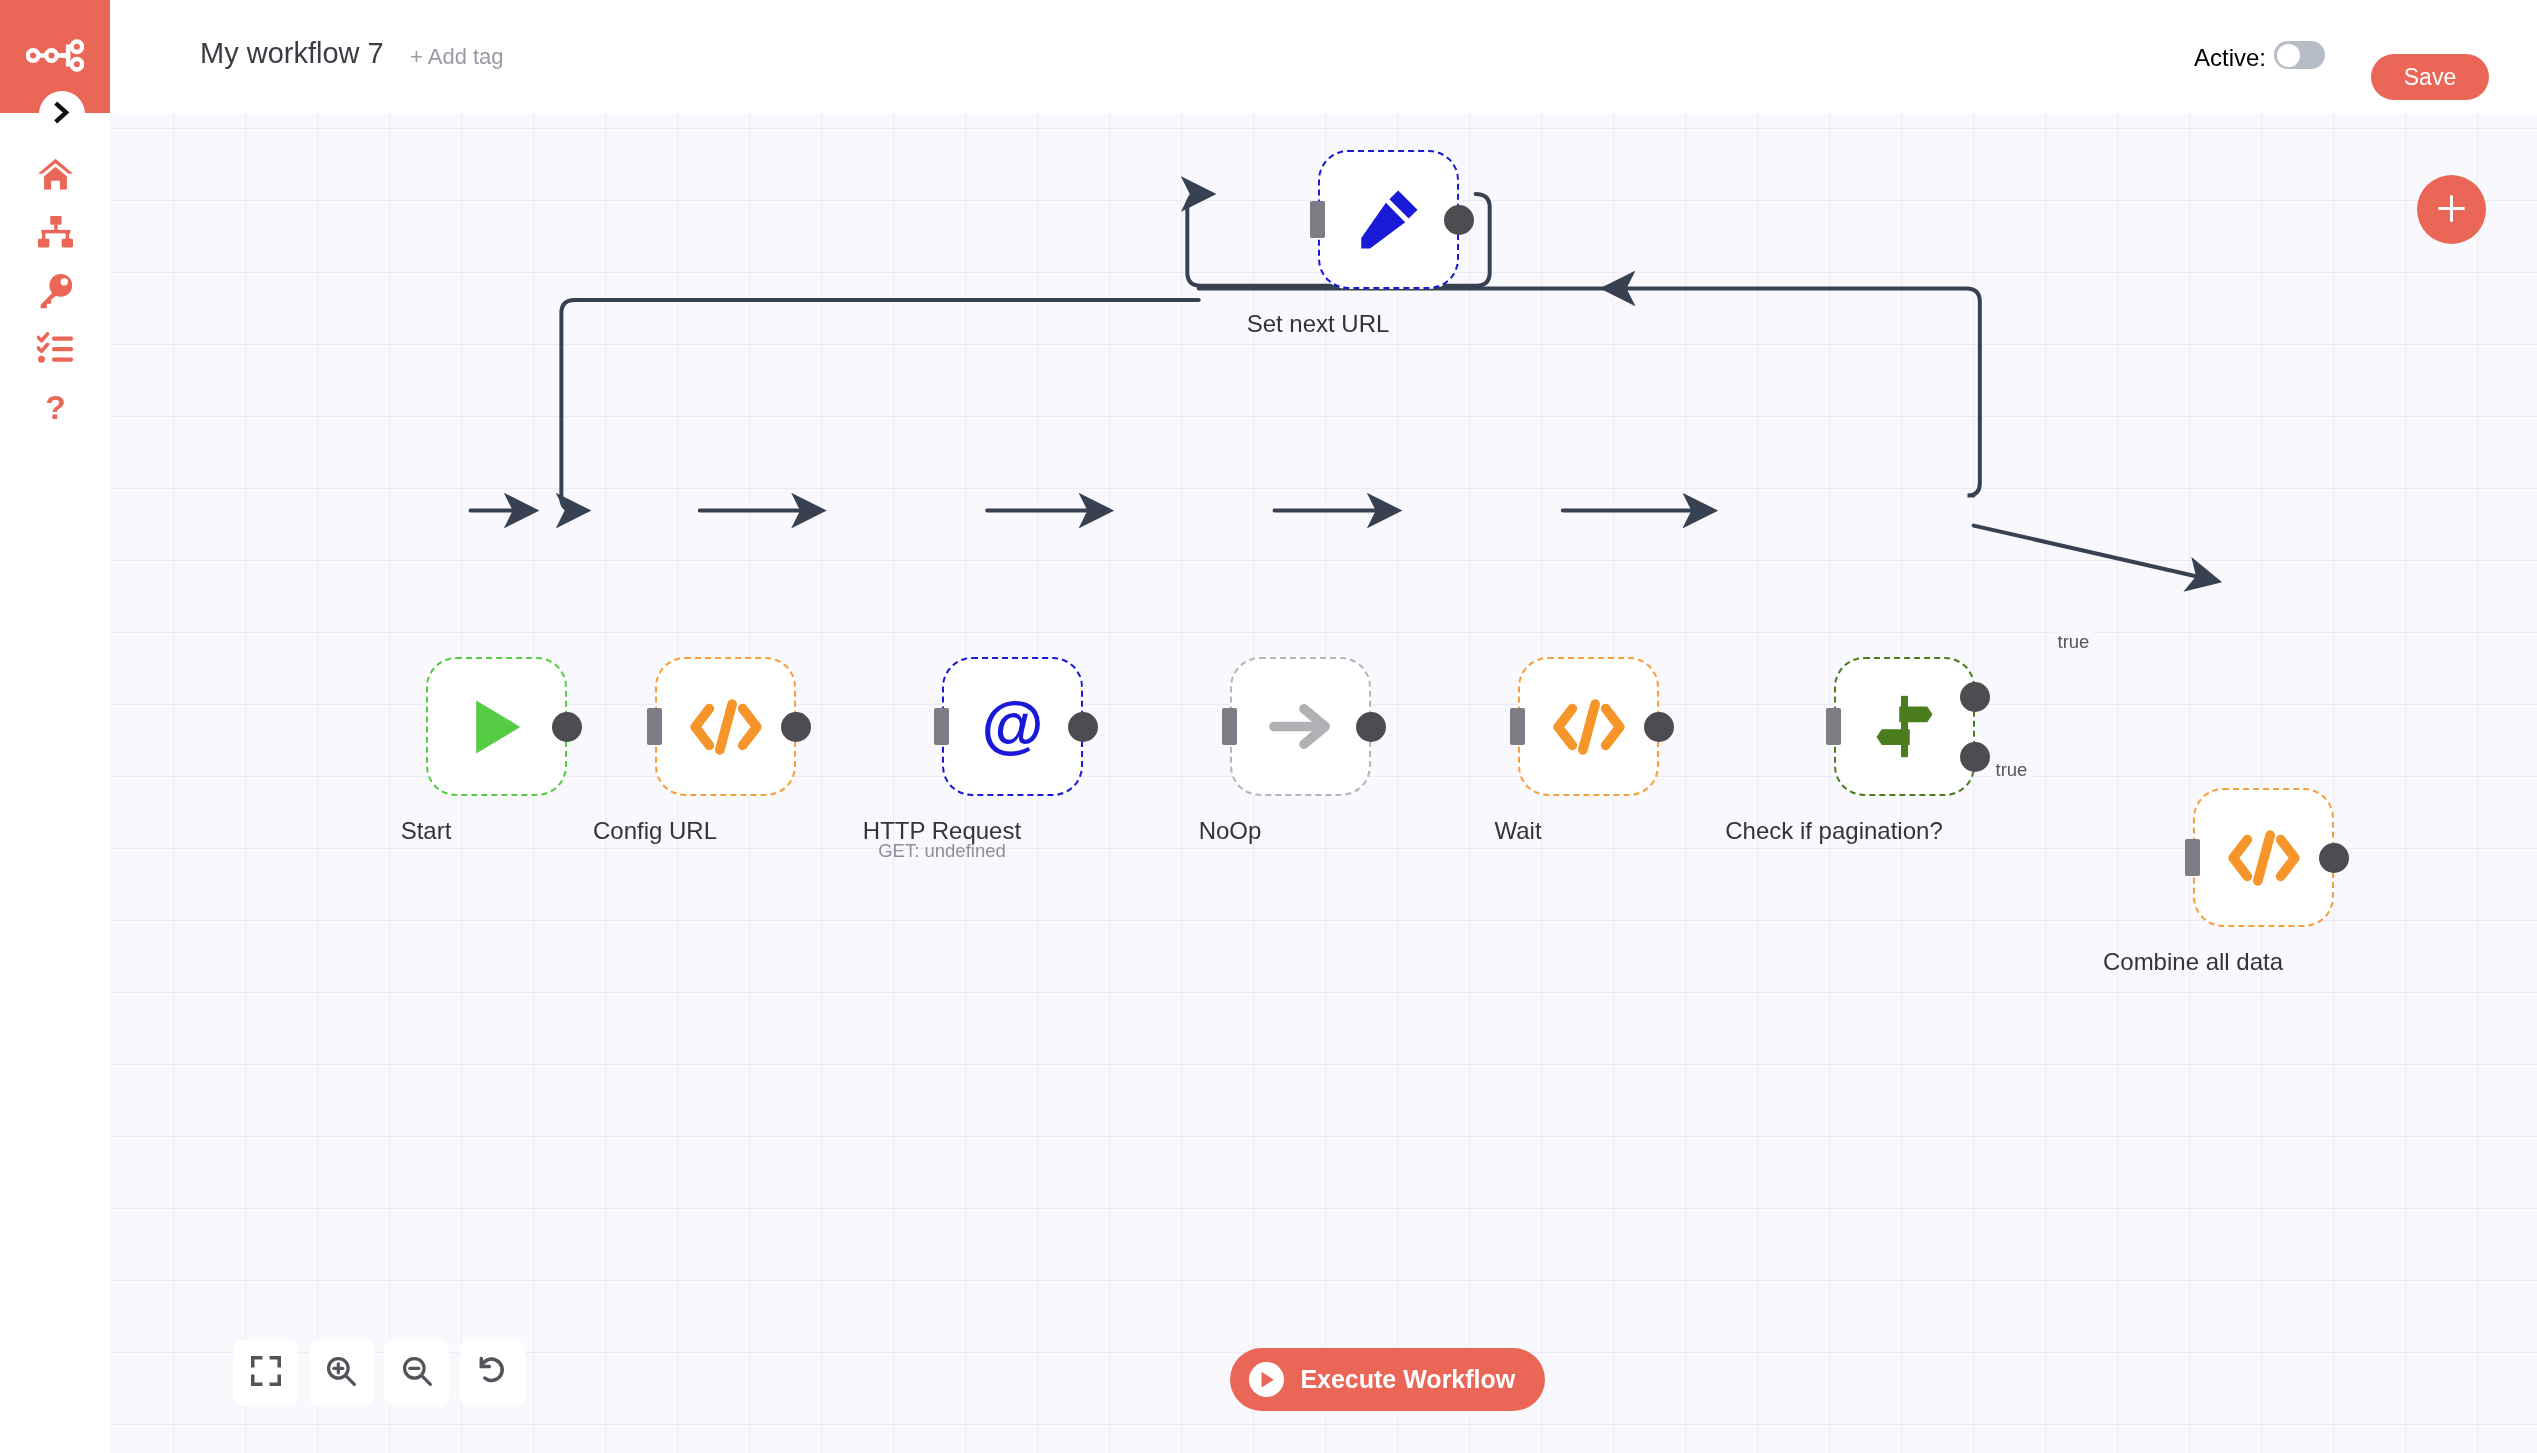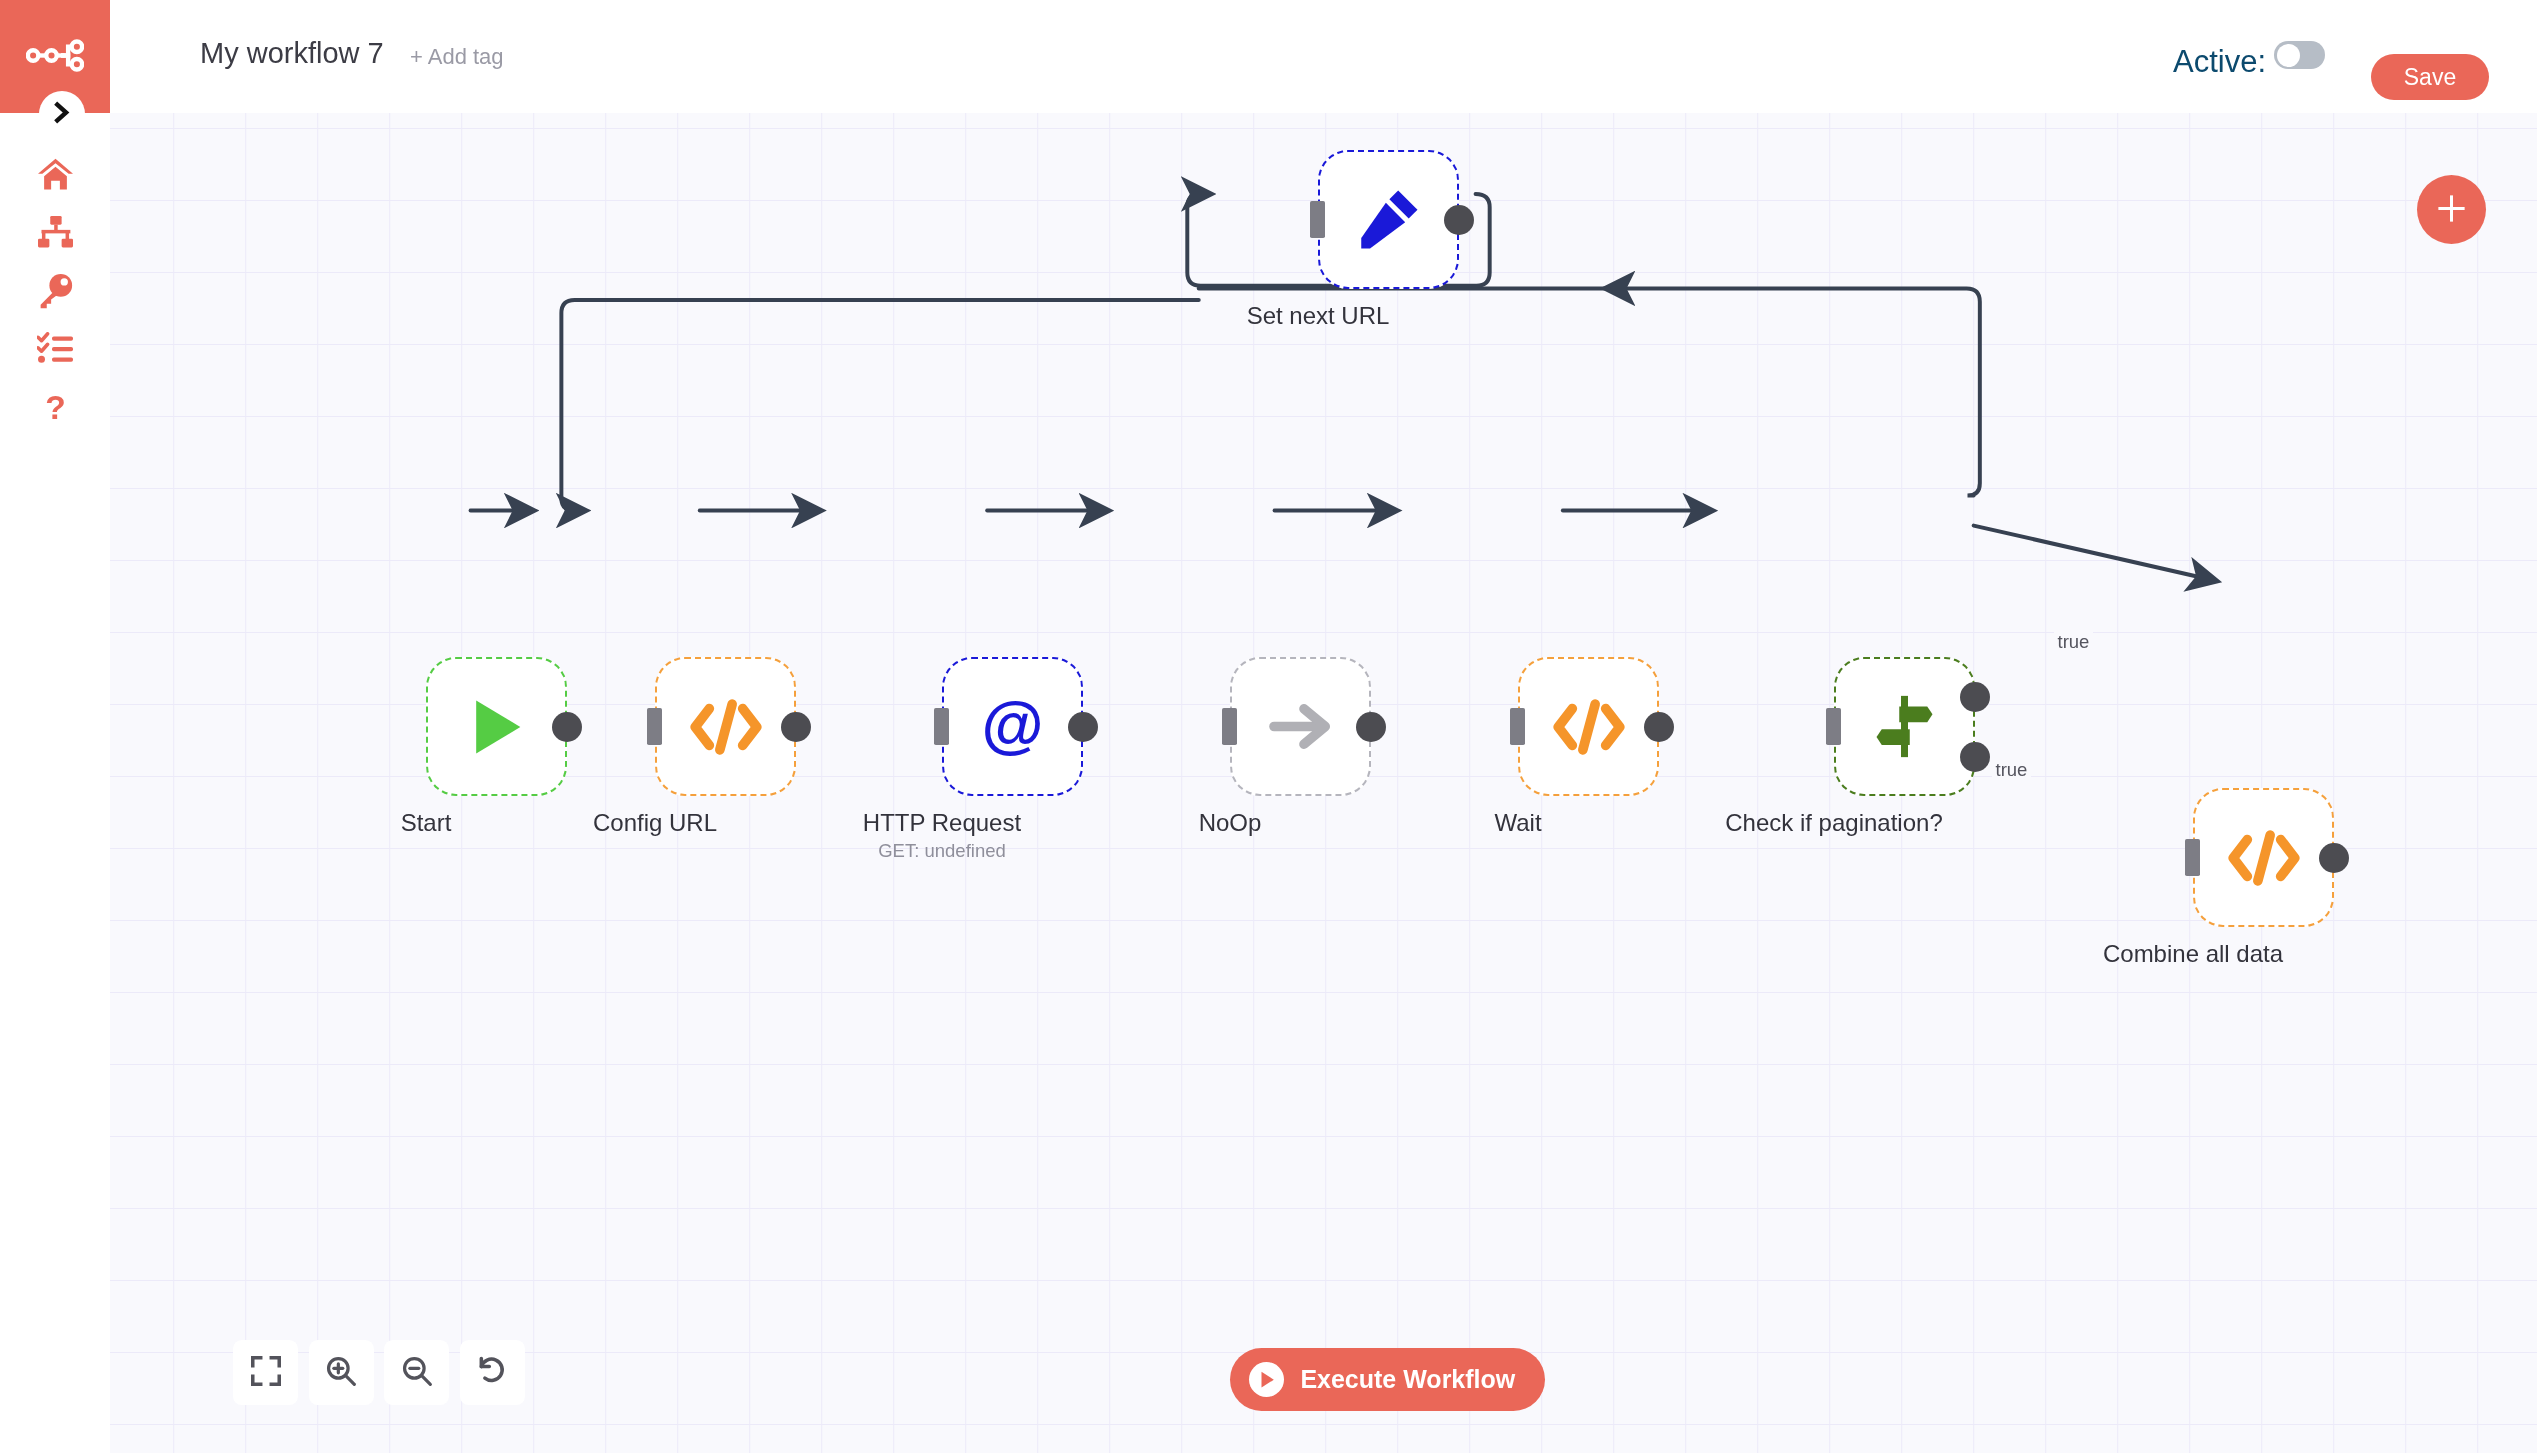--- a/index.html
+++ b/index.html
@@ -40,21 +40,21 @@
   #wf-title {
     position: absolute; left: 62px; top: 37px;
     font-size: 29px; color: #3c3c45; white-space: nowrap; margin-left: 28px;
   }
   #add-tag {
     position: absolute; left: 300px; top: 44px;
     font-size: 22px; color: #9a9aa5; white-space: nowrap;
   }
   #active-label {
     position: absolute; right: 271px; top: 44px;
-    font-size: 31px; color: #0c4a6e; white-space: nowrap;
+    font-size: 24px; color: #000000; white-space: nowrap;
   }
   #active-toggle {
     position: absolute; right: 212px; top: 41px;
     width: 51px; height: 28px; border-radius: 14px; background: #b6bdc6;
   }
   #active-toggle .knob {
     position: absolute; left: 2.6px; top: 2.6px;
     width: 23px; height: 23px; border-radius: 50%; background: #ffffff;
   }
   #save-btn {
@@ -80,21 +80,21 @@
   #edges { position: absolute; left: 0; top: 0; width: 2427px; height: 1340px; }
 
   .node { position: absolute; }
   .node-box {
     position: absolute; left: 0; top: 0;
     width: 141px; height: 139px; border-radius: 30px;
     background: #ffffff; border: 2.6px dashed #b5b5bd;
     display: flex; align-items: center; justify-content: center;
   }
   .node-label {
-    position: absolute; top: 152px; left: 50%; transform: translateX(-50%);
+    position: absolute; top: 160px; left: 50%; transform: translateX(-50%);
     font-size: 24px; color: #33333c; white-space: nowrap; text-align: center;
   }
   .node-sub {
     position: absolute; top: 183px; left: 50%; transform: translateX(-50%);
     font-size: 18.5px; color: #8f8f9b; white-space: nowrap; text-align: center;
   }
   .port-in {
     position: absolute; width: 15px; height: 37px; background: #7d7d85;
     left: -8px; top: 51px; border-radius: 1.8px;
   }

